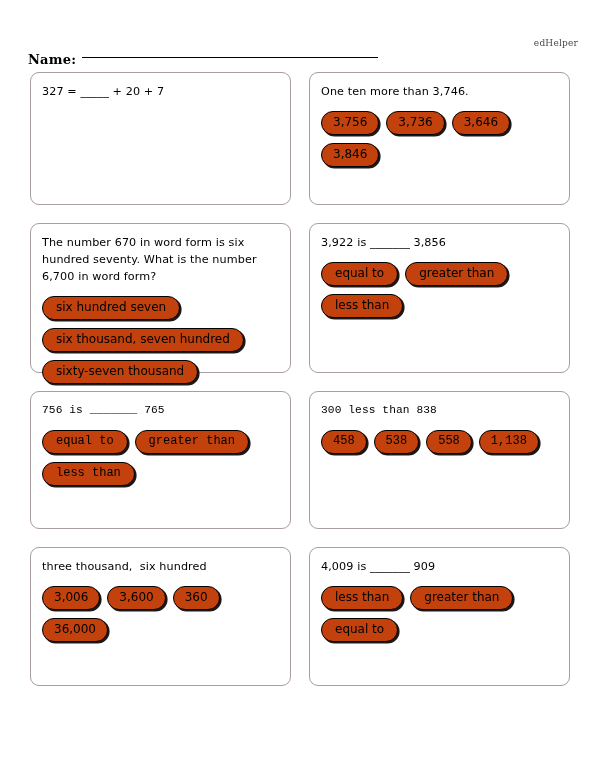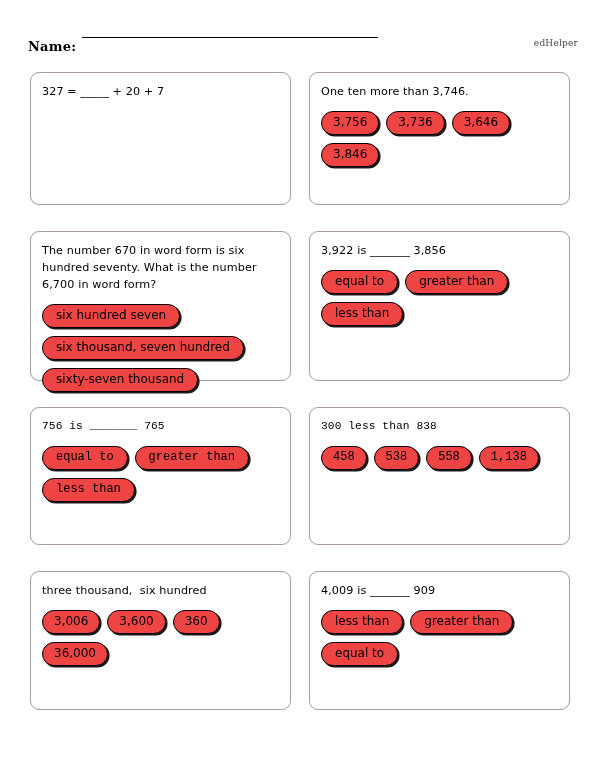--- a/index.html
+++ b/index.html
@@ -29,23 +29,23 @@
     right: 22px;
     top: 38px;
     font-family: "DejaVu Serif", serif;
     font-size: 9px;
     color: #4a4a4a;
     letter-spacing: 0.2px;
   }
   .name-row {
     position: absolute;
     left: 28px;
-    top: 39px;
+    top: 52px;
     display: flex;
-    align-items: flex-start;
+    align-items: center;
   }
   .name-label {
     font-family: "DejaVu Serif", serif;
     font-weight: bold;
     font-size: 13px;
     color: #000;
     letter-spacing: 0.2px;
   }
   .name-line {
     width: 296px;
@@ -59,21 +59,21 @@
   
   .sheet {
     position: absolute;
     left: 30px;
     top: 72px;
     width: 540px;
   }
   .row {
     display: flex;
     justify-content: space-between;
-    margin-bottom: 26px;
+    margin-bottom: 18px;
   }
   .qbox {
     width: 261px;
     box-sizing: border-box;
     border: 1px solid #a99d9d;
     border-radius: 9px;
     background: #fff;
     padding: 10px 11px 8px 11px;
     position: relative;
   }
@@ -93,21 +93,21 @@
   .choices {
     margin-top: 11px;
     display: flex;
     flex-wrap: wrap;
     gap: 8px 7px;
   }
   .chip {
     display: inline-block;
     border: 1.9px solid #000;
     border-radius: 12px;
-    background: #ef4444;
+    background: #c2410c;
     padding: 3px 11px 4px 11px;
     font-size: 12px;
     line-height: 15px;
     color: #000;
     box-shadow: 1.6px 1.6px 0 #1a1a1a;
     white-space: nowrap;
   }
   .chip.wide { padding-left: 13px; padding-right: 13px; }
 </style>
 </head>

